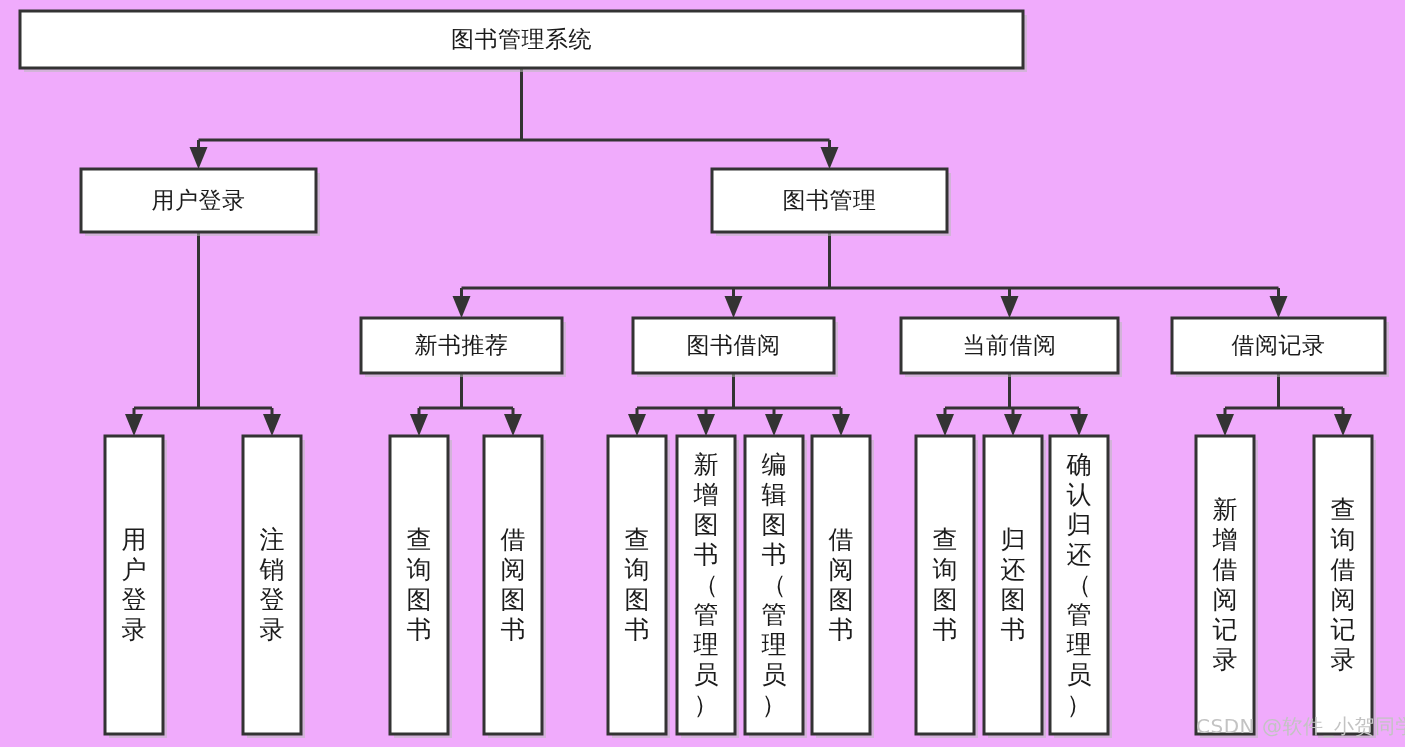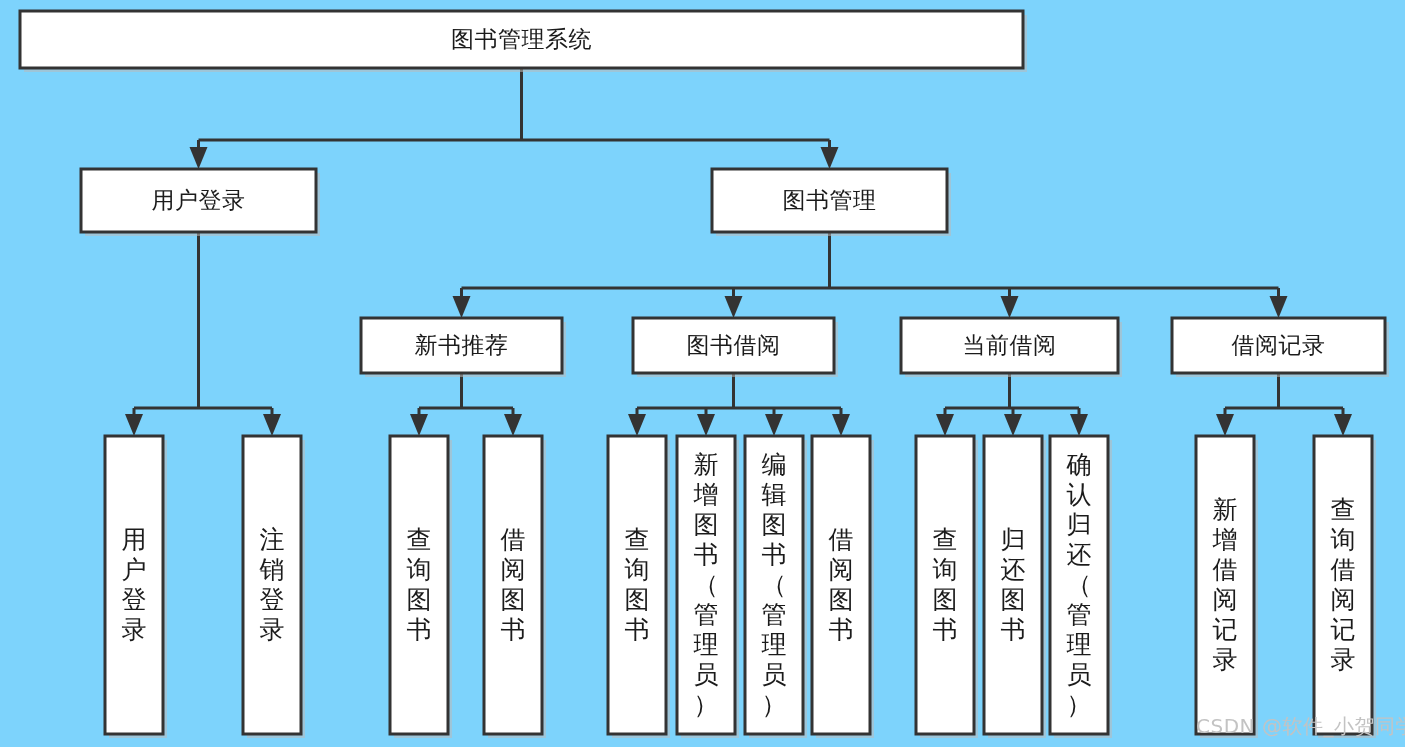--- a/index.html
+++ b/index.html
@@ -11,21 +11,21 @@
   body {
     font-family: "DejaVu Sans", "Liberation Sans", sans-serif;
     width: 1405px;
     height: 747px;
     overflow: hidden;
   }
   #diagram-root {
     position: relative;
     width: 1405px;
     height: 747px;
-    background: #7dd3fc;
+    background: #f0abfc;
   }
   svg.diagram-canvas {
     display: block;
     position: absolute;
     top: 0;
     left: 0;
   }
   .node-box {
     fill: #ffffff;
     stroke: #333333;

